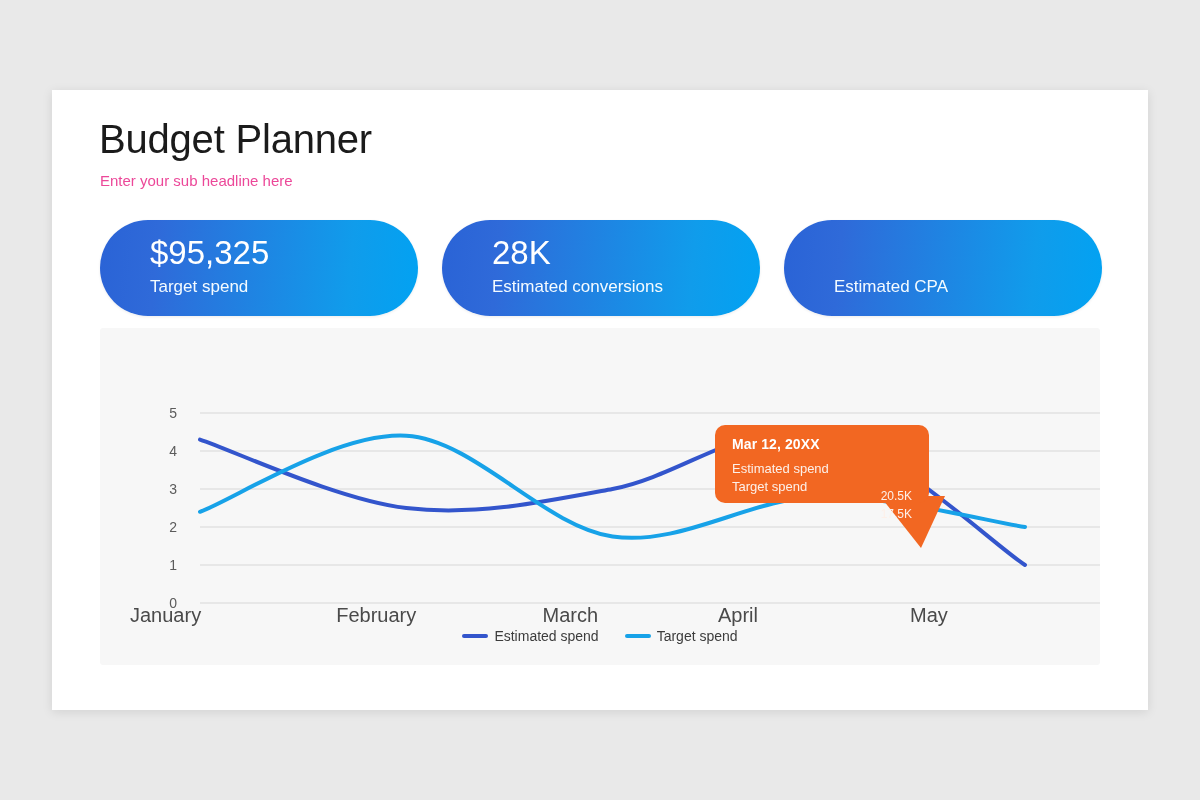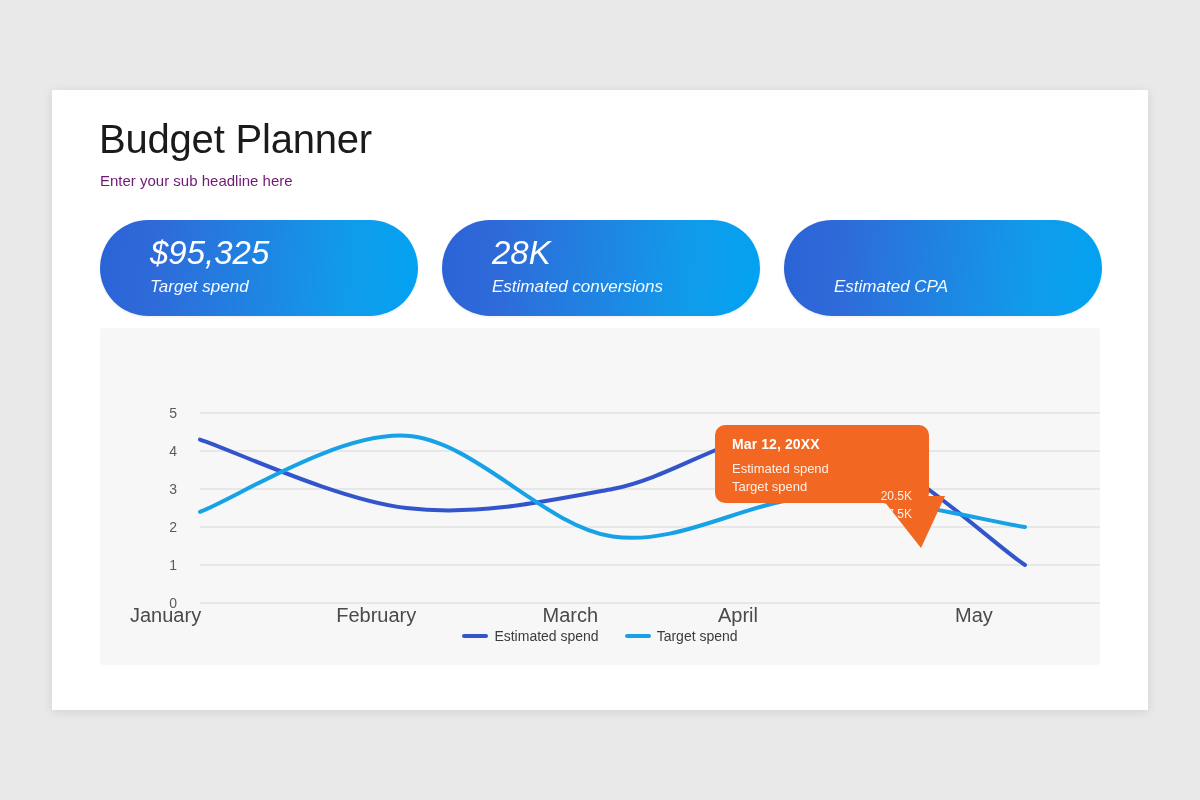--- a/index.html
+++ b/index.html
@@ -19,31 +19,30 @@
     box-shadow: 0 2px 10px rgba(0,0,0,0.10);
   }
 
   #page-title {
     position: absolute; left: 47px; top: 27px;
     font-size: 40px; font-weight: 400; color: #1b1b1b;
     letter-spacing: -0.2px; line-height: 1.1;
   }
   #page-subtitle {
     position: absolute; left: 48px; top: 82px;
-    font-size: 15px; font-weight: 400; color: #701a75; text-align: center;
+    font-size: 15px; font-weight: 400; color: #ec4899; text-align: center;
   }
 
   .kpi-row { position: absolute; left: 48px; top: 130px; width: 1002px; height: 96px; }
   .kpi-card {
     position: absolute; top: 0; height: 96px;
     border-radius: 48px;
     background: linear-gradient(95deg, #2a63d6 0%, #2f6ad9 18%, #109ceb 78%, #02a2f2 100%);
     color: #ffffff;
     box-shadow: 0 1px 3px rgba(0,0,0,0.08);
-    font-style: italic;
   }
   .kpi-card.c1 { left: 0px;   width: 318px; }
   .kpi-card.c2 { left: 342px; width: 318px; }
   .kpi-card.c3 { left: 684px; width: 318px; }
   .kpi-value {
     position: absolute; left: 50px; top: 14px;
     font-size: 33px; font-weight: 400; letter-spacing: 0px; color: #fff;
   }
   .kpi-label {
     position: absolute; left: 50px; top: 57px;
@@ -141,21 +140,21 @@
           <div class="ytick" style="left: 55px; top: 192px;">2</div>
           <div class="ytick" style="left: 55px; top: 154px;">3</div>
           <div class="ytick" style="left: 55px; top: 116px;">4</div>
           <div class="ytick" style="left: 55px; top: 78px;">5</div>
         </div>
       <div id="xticks">
           <div class="xtick" style="left: 30px;">January</div>
           <div class="xtick" style="left: 236.25px;">February</div>
           <div class="xtick" style="left: 442.5px;">March</div>
           <div class="xtick" style="left: 618px;">April</div>
-          <div class="xtick" style="left: 855px;">May</div>
+          <div class="xtick" style="left: 810px;">May</div>
         </div>
 
       <svg id="tooltip-tail" viewBox="0 0 230 52">
         <polygon points="165,0 230,0 206,52" fill="#f26722"></polygon>
       </svg>
 
       <div id="tooltip">
         <div id="tooltip-title">Mar 12, 20XX</div>
         <div class="tt-row r0">
           <span class="tt-label">Estimated spend</span>

